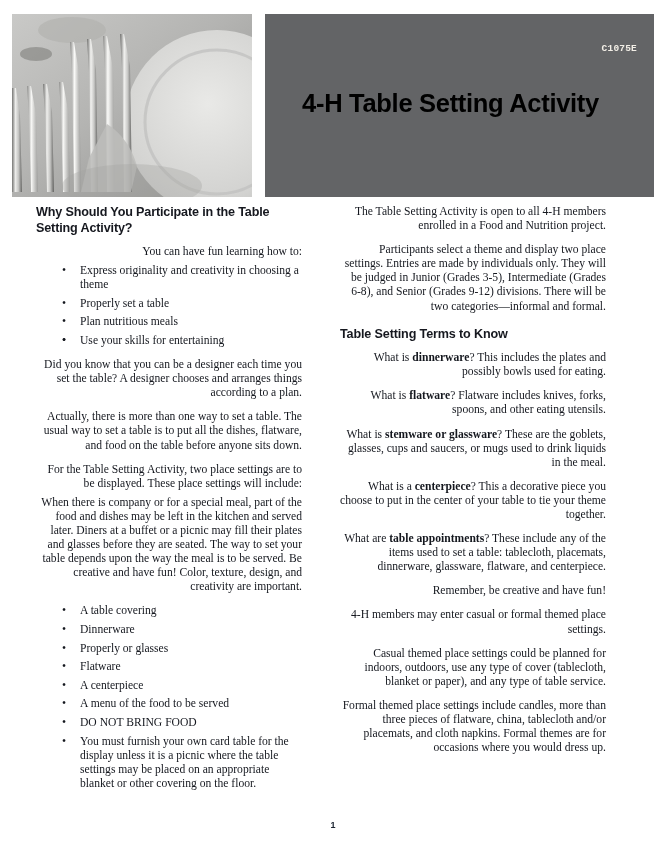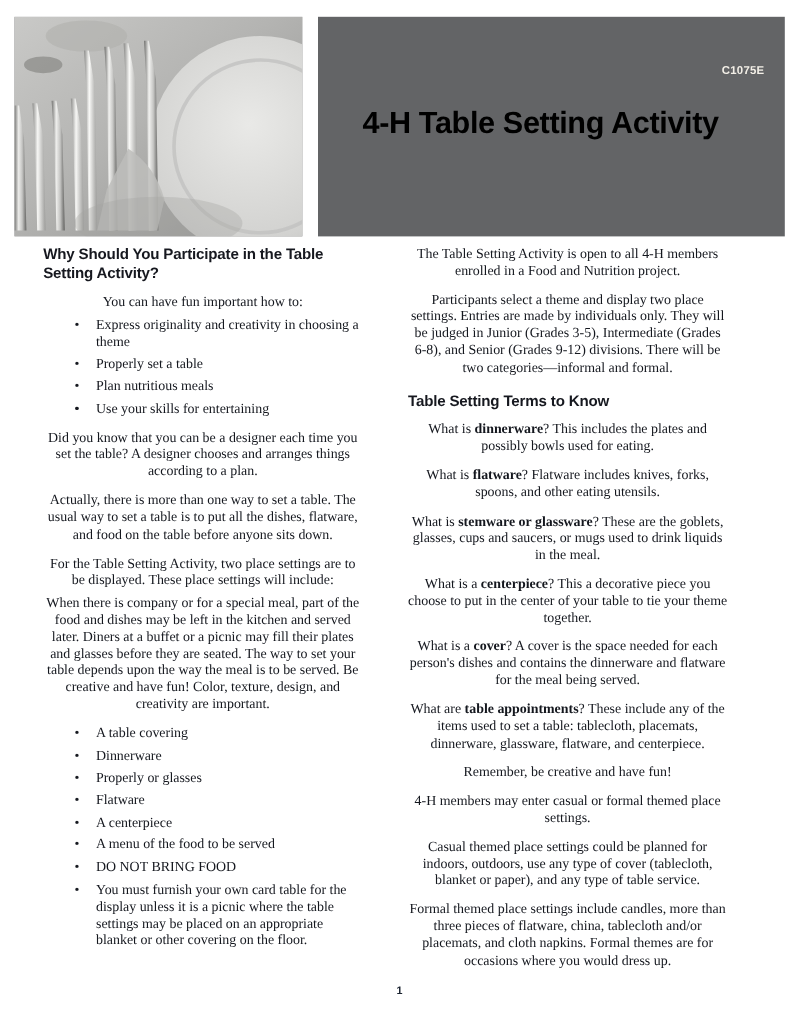--- a/index.html
+++ b/index.html
@@ -39,26 +39,25 @@
     left: 265px;
     top: 0;
     width: 389px;
     height: 183px;
     background: #636466;
   }
   #pub-code {
     position: absolute;
     right: 17px;
     top: 29px;
-    font-family: Liberation Sans, sans-serif;
+    font-family: Liberation Mono, monospace;
     font-weight: bold;
     font-size: 9.5px;
     letter-spacing: 0.2px;
     color: #f3efe7;
-    margin-top: 11px;
   }
   #doc-title {
     position: absolute;
     left: 0;
     right: 18px;
     top: 75px;
     text-align: center;
     font-family: "Liberation Sans", "DejaVu Sans", sans-serif;
     font-weight: bold;
     font-size: 25.5px;
@@ -91,21 +90,21 @@
     color: #16181f;
     margin: 0 0 9px 0;
     letter-spacing: -0.15px;
   }
   h2.section-head.spaced-above { margin-top: 13px; }
 
   p.body-text {
     font-size: 11.6px;
     line-height: 14.1px;
     margin: 0 0 10px 0;
-    text-align: center;
+    text-align: right;
     color: #14171e;
   }
   p.body-text.tight { margin-bottom: 5px; }
   p.body-text b { font-weight: bold; }
 
   ul.bullets {
     list-style: none;
     margin: 0 0 10px 0;
     padding: 0;
   }
@@ -191,21 +190,21 @@
     <div id="doc-title">4-H Table Setting Activity</div>
   </div>
 </div>
 
 <div id="content">
 
   <div class="column" id="col-left">
 
     <h2 class="section-head">Why Should You Participate in the Table Setting Activity?</h2>
 
-    <p class="body-text tight">You can have fun important how to:</p>
+    <p class="body-text tight">You can have fun learning how to:</p>
 
     <ul class="bullets">
       <li>
         <span class="bullet-dot">•</span>
         <span>Express originality and creativity in choosing a theme</span>
       </li>
       <li>
         <span class="bullet-dot">•</span>
         <span>Properly set a table</span>
       </li>
@@ -279,23 +278,20 @@
     </p>
 
     <p class="body-text">
       <span>What is </span><b>stemware or glassware</b><span>? These are the goblets, glasses, cups and saucers, or mugs used to drink liquids in the meal.</span>
     </p>
 
     <p class="body-text">
       <span>What is a </span><b>centerpiece</b><span>? This a decorative piece you choose to put in the center of your table to tie your theme together.</span>
     </p>
 
-    <p class="body-text">
-      <span>What is a </span><b>cover</b><span>? A cover is the space needed for each person's dishes and contains the dinnerware and flatware for the meal being served.</span>
-    </p>
 
     <p class="body-text">
       <span>What are </span><b>table appointments</b><span>? These include any of the items used to set a table: tablecloth, placemats, dinnerware, glassware, flatware, and centerpiece.</span>
     </p>
 
     <p class="body-text">Remember, be creative and have fun!</p>
 
 
     <p class="body-text">4-H members may enter casual or formal themed place settings.</p>
     <p class="body-text">Casual themed place settings could be planned for indoors, outdoors, use any type of cover (tablecloth, blanket or paper), and any type of table service.</p>

